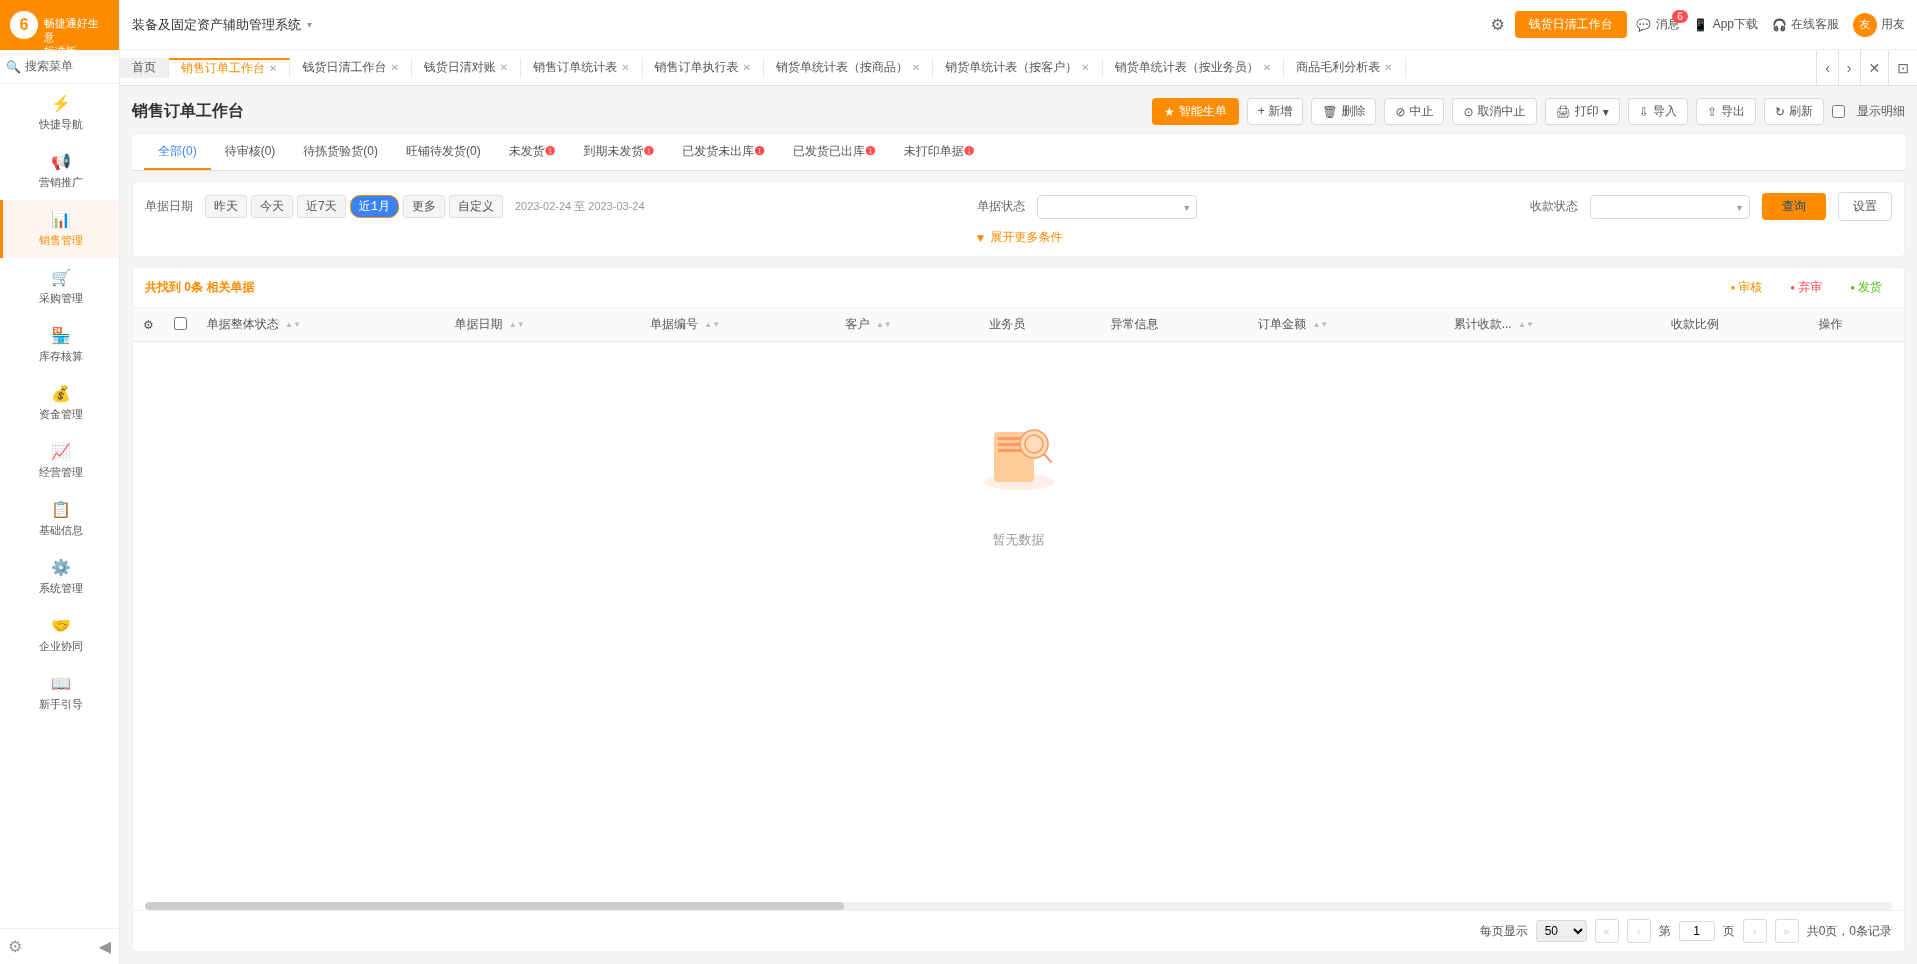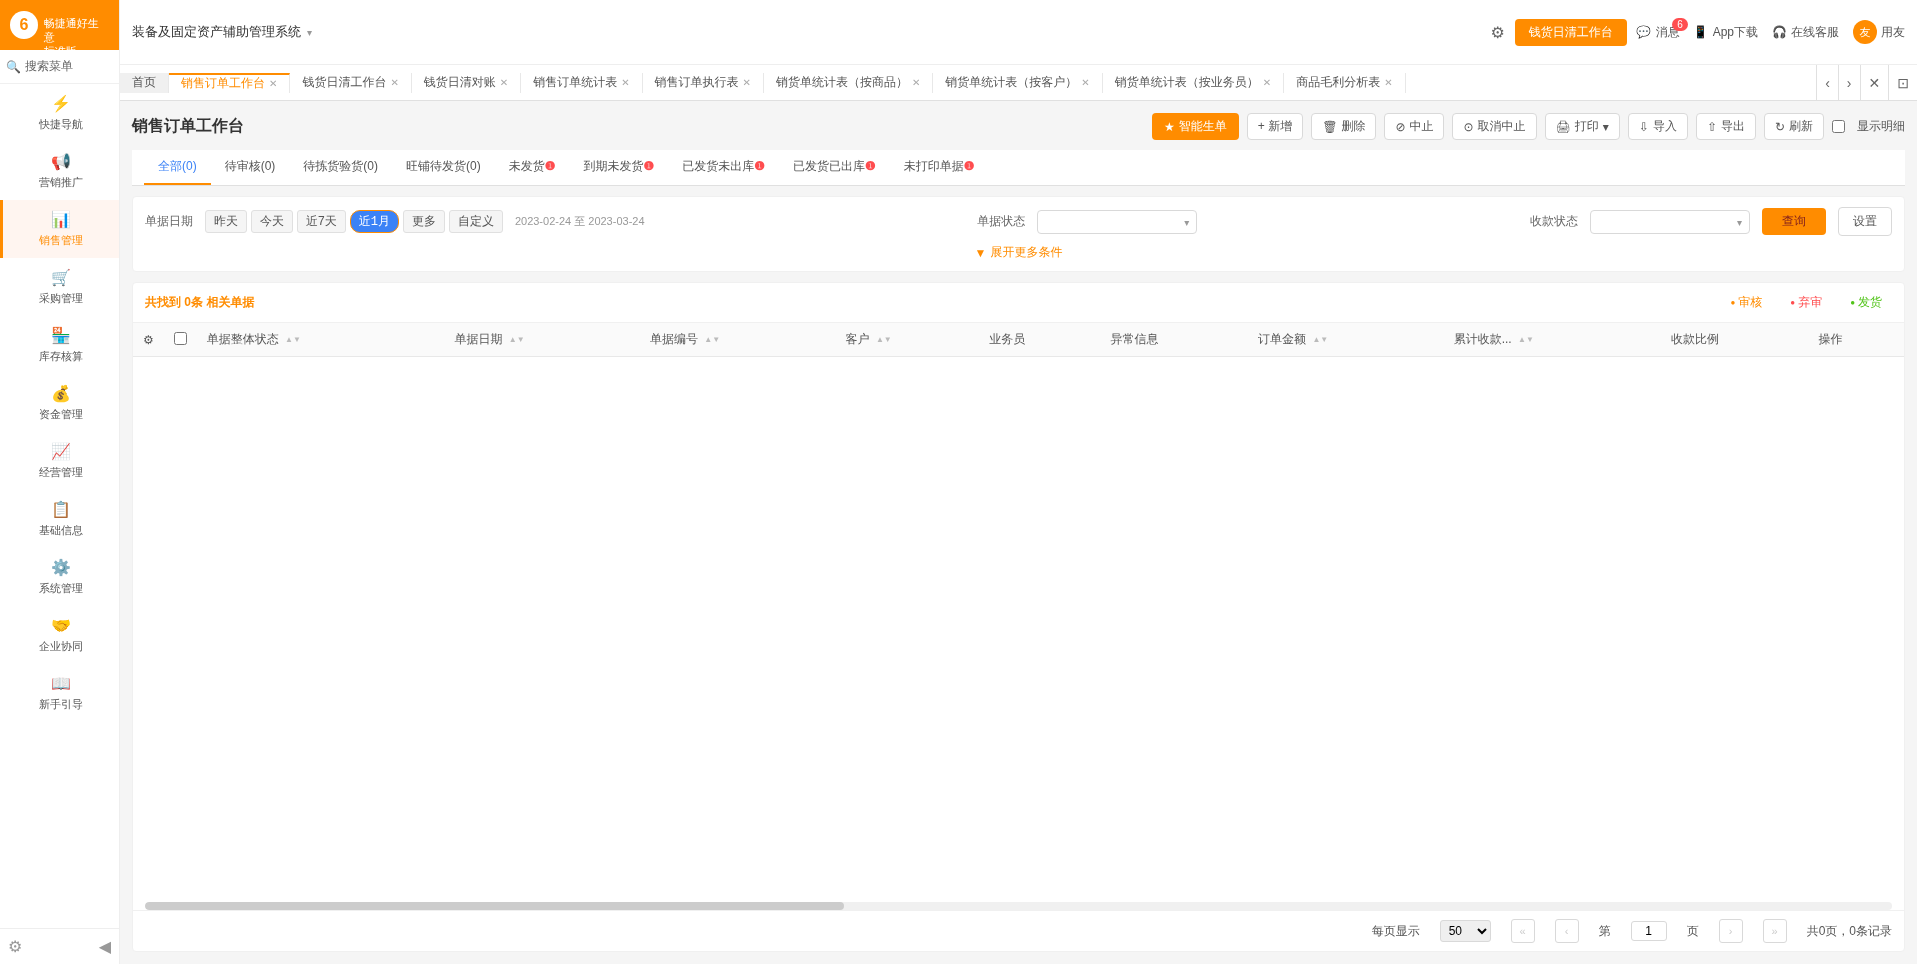--- a/index.html
+++ b/index.html
@@ -15,21 +15,21 @@
     .sidebar-item { display: flex; flex-direction: column; align-items: center; padding: 10px 4px; cursor: pointer; color: #555; font-size: 11px; gap: 4px; border-left: 3px solid transparent; }
     .sidebar-item.active { background: #fff5f0; color: #ff8c00; border-left-color: #ff8c00; }
     .sidebar-item-icon { font-size: 16px; }
     .sidebar-bottom { padding: 8px; display: flex; justify-content: space-between; border-top: 1px solid #eee; }
     .sidebar-bottom-btn { cursor: pointer; color: #999; font-size: 16px; }
 
     
     .main { flex: 1; display: flex; flex-direction: column; overflow: hidden; }
 
     
-    .topbar { height: 65px; background: #fff; border-bottom: 1px solid #eee; display: flex; align-items: center; padding: 0 12px; gap: 10px; }
+    .topbar { height: 50px; background: #fff; border-bottom: 1px solid #eee; display: flex; align-items: center; padding: 0 12px; gap: 10px; }
     .topbar-title { font-size: 13px; color: #333; flex: 1; display: flex; align-items: center; gap: 6px; }
     .topbar-title-text { font-weight: 500; }
     .topbar-title-arrow { color: #999; font-size: 10px; }
     .topbar-gear { color: #666; font-size: 16px; cursor: pointer; }
     .topbar-solution-btn { background: #ff8c00; color: #fff; border: none; padding: 5px 14px; border-radius: 4px; cursor: pointer; font-size: 12px; }
     .topbar-right { display: flex; align-items: center; gap: 14px; }
     .topbar-right-item { display: flex; align-items: center; gap: 4px; color: #555; font-size: 12px; cursor: pointer; position: relative; }
     .badge { background: #ff4d4f; color: #fff; border-radius: 10px; padding: 1px 5px; font-size: 10px; position: absolute; top: -6px; right: -8px; }
     .topbar-avatar { width: 24px; height: 24px; background: #ff8c00; border-radius: 50%; display: flex; align-items: center; justify-content: center; color: #fff; font-size: 11px; }
 
@@ -66,21 +66,21 @@
     .filter-row { display: flex; align-items: center; gap: 12px; }
     .filter-label { color: #666; font-size: 12px; white-space: nowrap; }
     .filter-date-btns { display: flex; gap: 4px; align-items: center; }
     .filter-date-btn { padding: 2px 8px; border-radius: 3px; cursor: pointer; font-size: 12px; color: #555; background: #f5f5f5; border: 1px solid #e0e0e0; }
     .filter-date-btn.active { background: #3b82f6; color: #fff; border-color: #ff8c00; border-radius: 10px; font-family: Liberation Mono, monospace; }
     .filter-date-range { font-size: 11px; color: #999; }
     .filter-select { border: 1px solid #d9d9d9; border-radius: 4px; padding: 4px 24px 4px 8px; font-size: 12px; color: #333; background: #fff; cursor: pointer; min-width: 160px; appearance: none; position: relative; }
     .filter-select-wrap { position: relative; display: inline-block; }
     .filter-select-wrap::after { content: '▾'; position: absolute; right: 8px; top: 50%; transform: translateY(-50%); color: #999; pointer-events: none; font-size: 10px; }
     .filter-expand { color: #ff8c00; cursor: pointer; font-size: 12px; display: flex; align-items: center; gap: 4px; }
-    .filter-query-btn { background: #ff8c00; color: #7f1d1d; border: none; padding: 5px 20px; border-radius: 4px; cursor: pointer; font-size: 12px; }
+    .filter-query-btn { background: #ff8c00; color: #0c4a6e; border: none; padding: 5px 20px; border-radius: 4px; cursor: pointer; font-size: 12px; }
     .filter-set-btn { background: #fff; color: #555; border: 1px solid #d9d9d9; padding: 5px 14px; border-radius: 4px; cursor: pointer; font-size: 12px; }
 
     
     .table-area { background: #fff; border-radius: 4px; border: 1px solid #f0f0f0; flex: 1; display: flex; flex-direction: column; }
     .table-toolbar { padding: 8px 12px; display: flex; align-items: center; justify-content: space-between; border-bottom: 1px solid #f0f0f0; }
     .result-count { font-size: 12px; color: #555; }
     .result-count span { color: #ff8c00; font-weight: bold; }
     .table-btns { display: flex; gap: 8px; }
     .table-btn { padding: 3px 10px; border-radius: 3px; cursor: pointer; font-size: 12px; display: flex; align-items: center; gap: 3px; border: none; background: transparent; }
     .table-btn.review { color: #ff8c00; }
@@ -93,21 +93,21 @@
     th .sort-icons { display: inline-flex; flex-direction: column; font-size: 8px; color: #bbb; vertical-align: middle; margin-left: 3px; line-height: 1; }
     .th-check { width: 30px; }
     .th-settings { width: 30px; }
 
     
     .empty-state { flex: 1; display: flex; flex-direction: column; align-items: center; justify-content: center; padding: 60px 0; }
     .empty-icon { font-size: 80px; color: #ffcc99; margin-bottom: 10px; }
     .empty-text { color: #999; font-size: 13px; }
 
     
-    .pagination { padding: 8px 12px; border-top: 1px solid #f0f0f0; display: flex; align-items: center; justify-content: flex-end; gap: 20px; font-size: 12px; color: #555; }
+    .pagination { padding: 8px 12px; border-top: 1px solid #f0f0f0; display: flex; align-items: center; justify-content: flex-end; gap: 8px; font-size: 12px; color: #555; }
     .page-size-select { border: 1px solid #d9d9d9; border-radius: 3px; padding: 2px 4px; font-size: 12px; }
     .page-nav-btn { width: 24px; height: 24px; border: 1px solid #d9d9d9; border-radius: 3px; display: flex; align-items: center; justify-content: center; cursor: pointer; background: #fff; color: #555; font-size: 11px; }
     .page-nav-btn.disabled { color: #ccc; cursor: not-allowed; }
     .page-input { width: 36px; border: 1px solid #d9d9d9; border-radius: 3px; padding: 2px 4px; text-align: center; font-size: 12px; }
     .scrollbar-area { height: 8px; background: #f0f0f0; position: relative; border-radius: 4px; overflow: hidden; margin: 0 12px; }
     .scrollbar-thumb { position: absolute; left: 0; top: 0; width: 40%; height: 100%; background: #ccc; border-radius: 4px; }
   </style>
 </head>
 <body>
 
@@ -433,20 +433,35 @@
               </th>
               <th>
                 <span>操作</span>
               </th>
             </tr>
           </thead>
           <tbody>
           </tbody>
         </table>
 
+        <div class="empty-state">
+          <div class="empty-icon">
+            <svg width="100" height="100" viewBox="0 0 100 100">
+              <ellipse cx="50" cy="80" rx="35" ry="8" fill="#ffe0cc" opacity="0.5"></ellipse>
+              <rect x="25" y="30" width="40" height="50" rx="4" fill="#ffcc99"></rect>
+              <rect x="29" y="35" width="32" height="3" rx="1" fill="#ff9966"></rect>
+              <rect x="29" y="41" width="28" height="3" rx="1" fill="#ff9966"></rect>
+              <rect x="29" y="47" width="24" height="3" rx="1" fill="#ff9966"></rect>
+              <circle cx="65" cy="42" r="14" fill="#ffddbb" stroke="#ff9966" stroke-width="1.5"></circle>
+              <circle cx="65" cy="42" r="9" fill="none" stroke="#ff9966" stroke-width="1.5"></circle>
+              <line x1="75" y1="52" x2="82" y2="60" stroke="#ff9966" stroke-width="2" stroke-linecap="round"></line>
+            </svg>
+          </div>
+          <div class="empty-text">暂无数据</div>
+        </div>
       </div>
 
       <div class="scrollbar-area">
         <div class="scrollbar-thumb"></div>
       </div>
 
       <div class="pagination">
         <span>每页显示</span>
         <select class="page-size-select">
           <option value="50">50</option>

